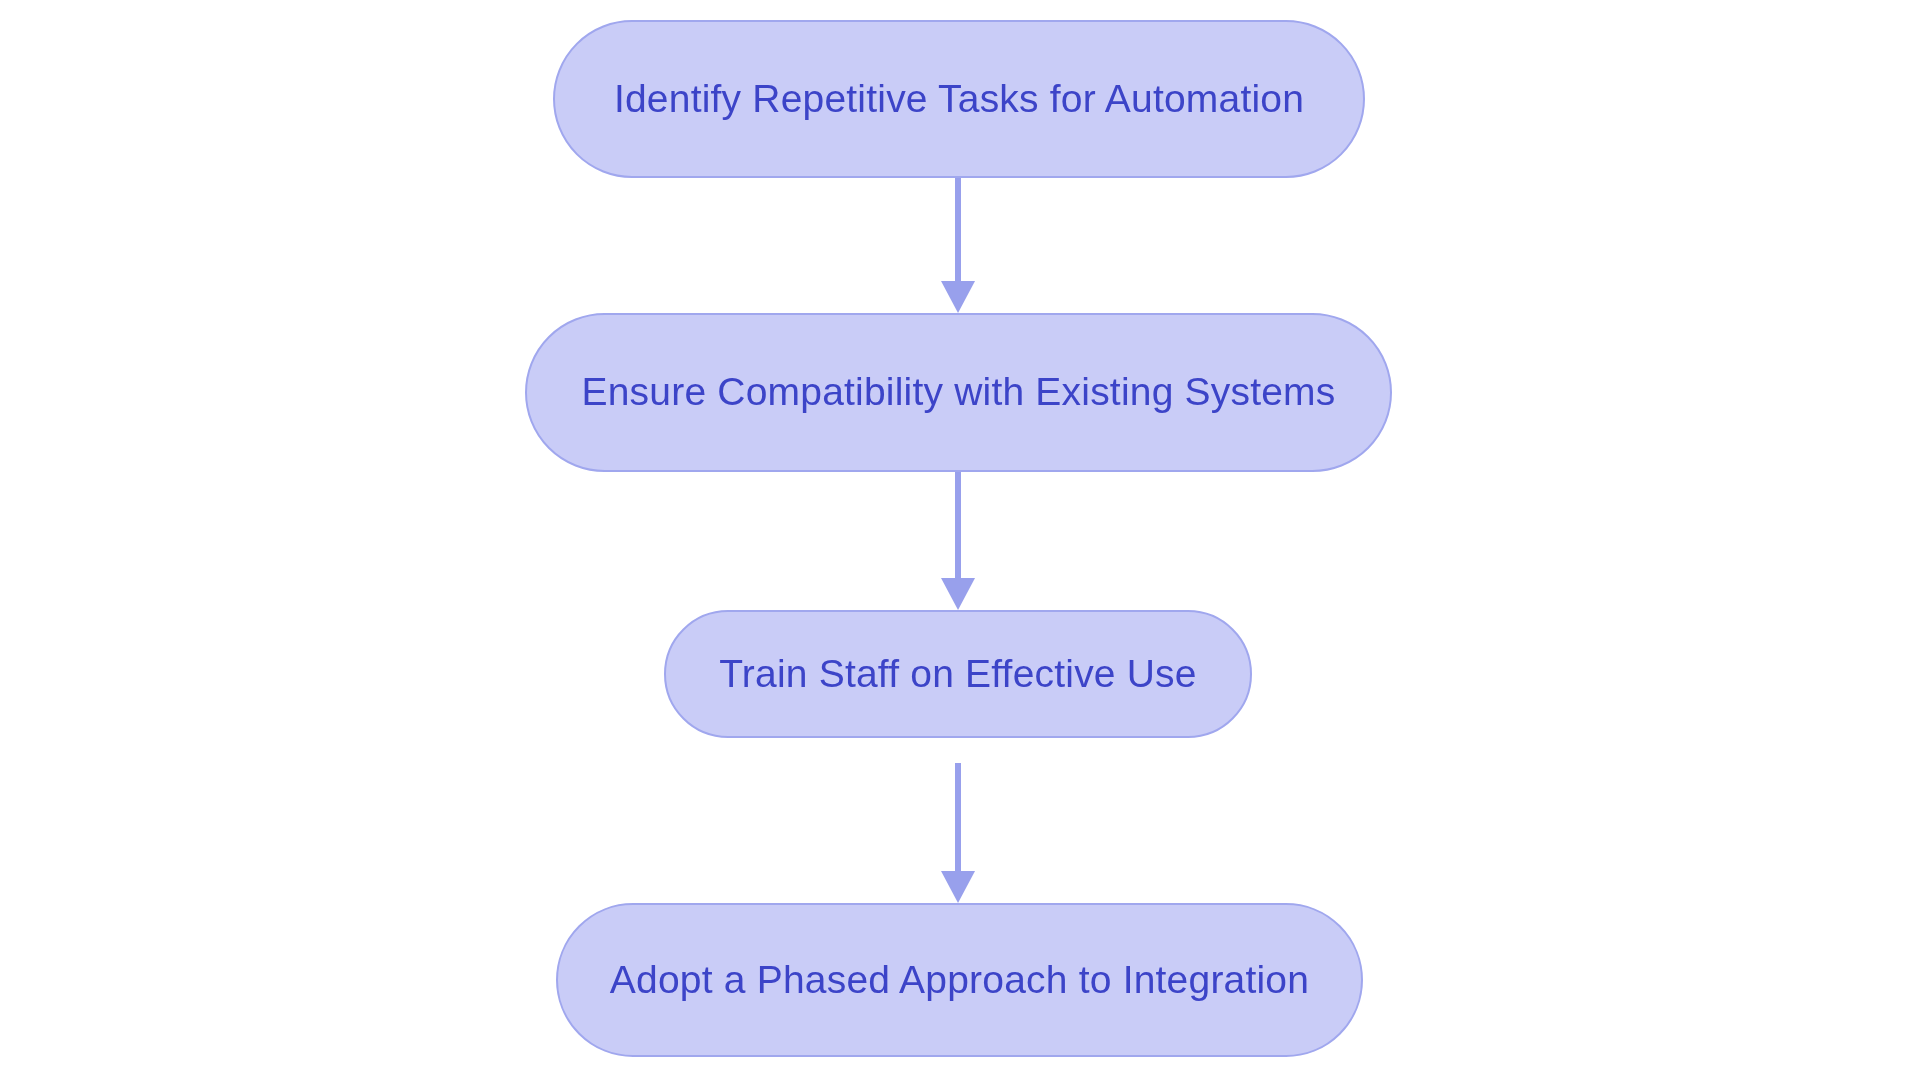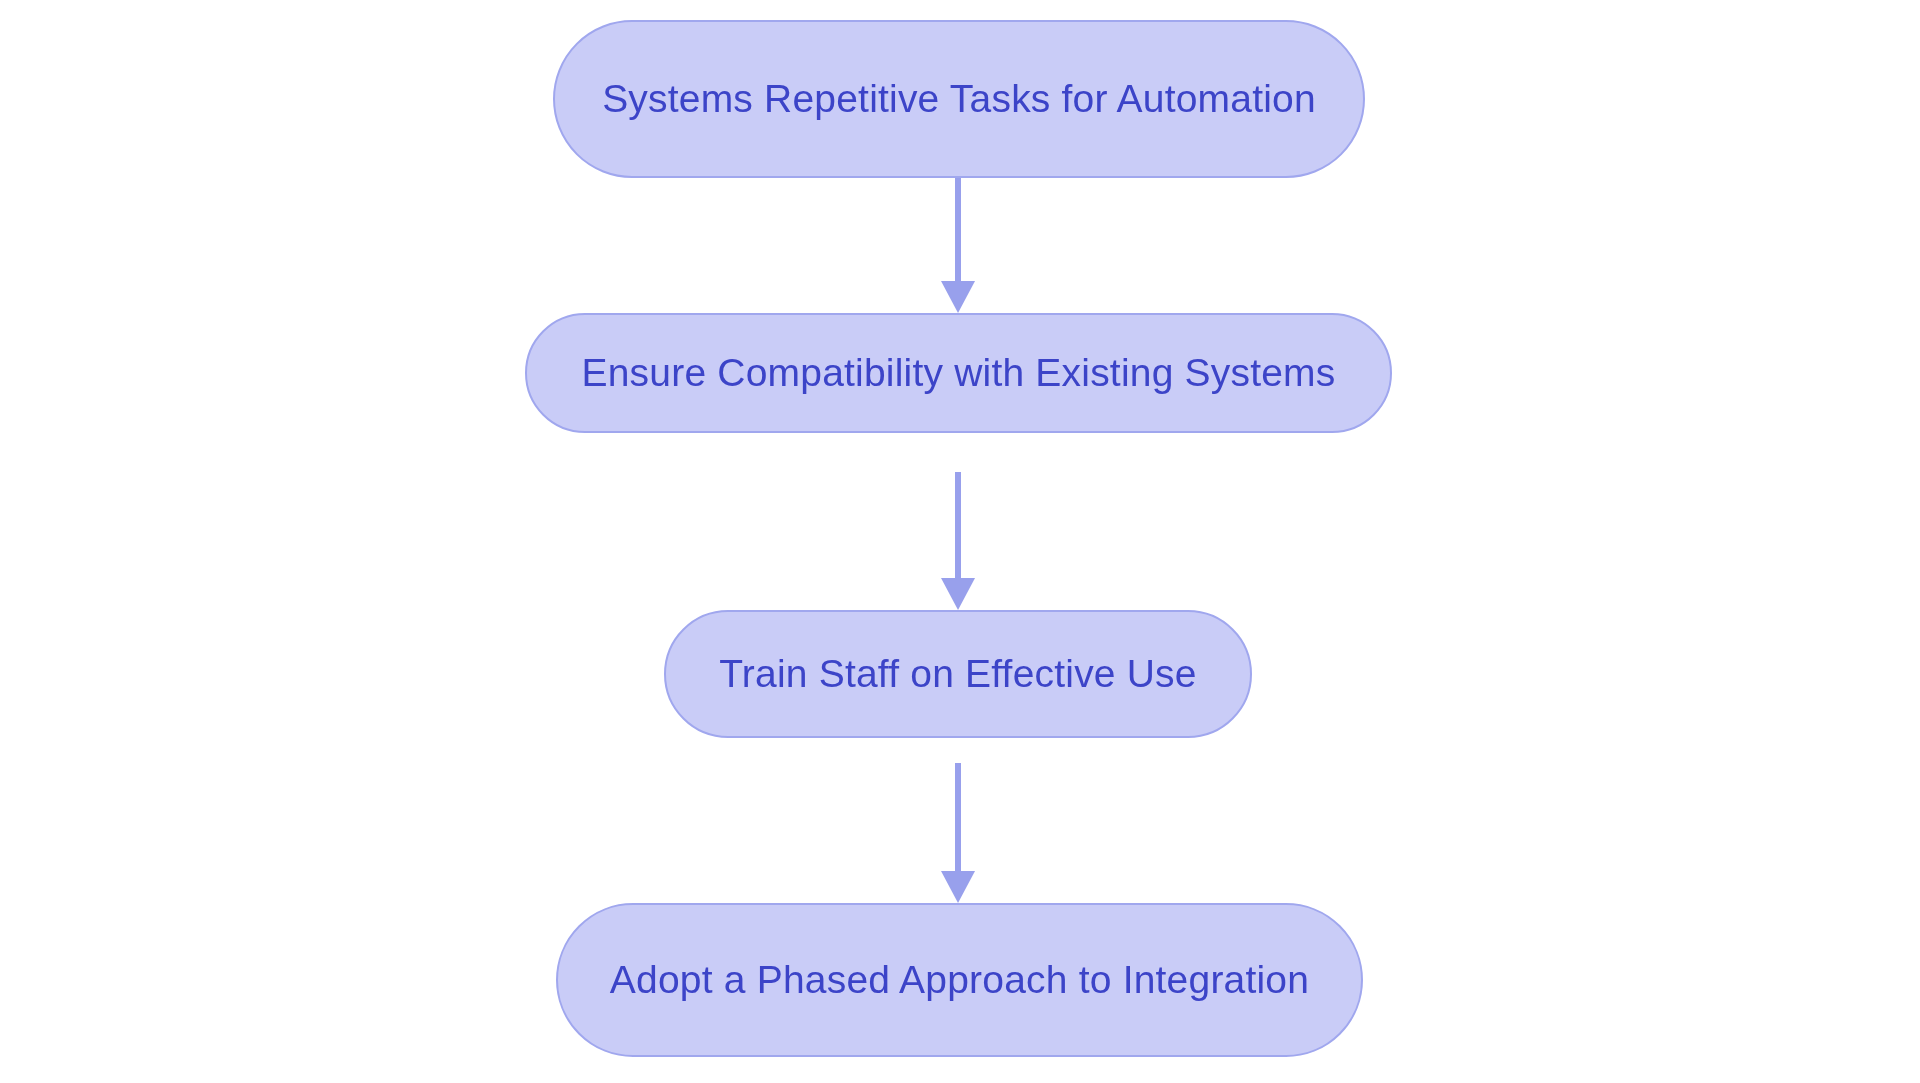--- a/index.html
+++ b/index.html
@@ -30,39 +30,39 @@
     text-align: center;
   }
   .node-label {
     color: var(--node-text, #3c44c8);
     font-size: 39px;
     line-height: 1.15;
     letter-spacing: 0.2px;
     white-space: nowrap;
   }
   .node-1 { left: 553px; top: 20px;  width: 812px; height: 158px; }
-  .node-2 { left: 525px; top: 313px; width: 867px; height: 120px; }
+  .node-2 { left: 525px; top: 313px; width: 867px; height: 159px; }
   .node-3 { left: 664px; top: 610px; width: 588px; height: 128px; }
   .node-4 { left: 556px; top: 903px; width: 807px; height: 154px; align-items: center; }
   .edge {
     position: absolute;
     width: 40px;
     display: block;
   }
   .edge-1 { left: 938px; top: 178px; height: 135px; }
   .edge-2 { left: 938px; top: 472px; height: 138px; }
   .edge-3 { left: 938px; top: 763px; height: 140px; }
 </style>
 </head>
 <body>
 
 <div class="canvas">
 
   <div class="node node-1">
-    <span class="node-label">Systems Repetitive Tasks for Automation</span>
+    <span class="node-label">Identify Repetitive Tasks for Automation</span>
   </div>
 
   <svg class="edge edge-1" viewBox="0 0 40 135" aria-hidden="true">
     <line x1="20" y1="0" x2="20" y2="106" stroke-width="6" stroke="#98a0ec"></line>
     <polygon points="3,103 37,103 20,135" fill="#98a0ec"></polygon>
   </svg>
 
   <div class="node node-2">
     <span class="node-label">Ensure Compatibility with Existing Systems</span>
   </div>

